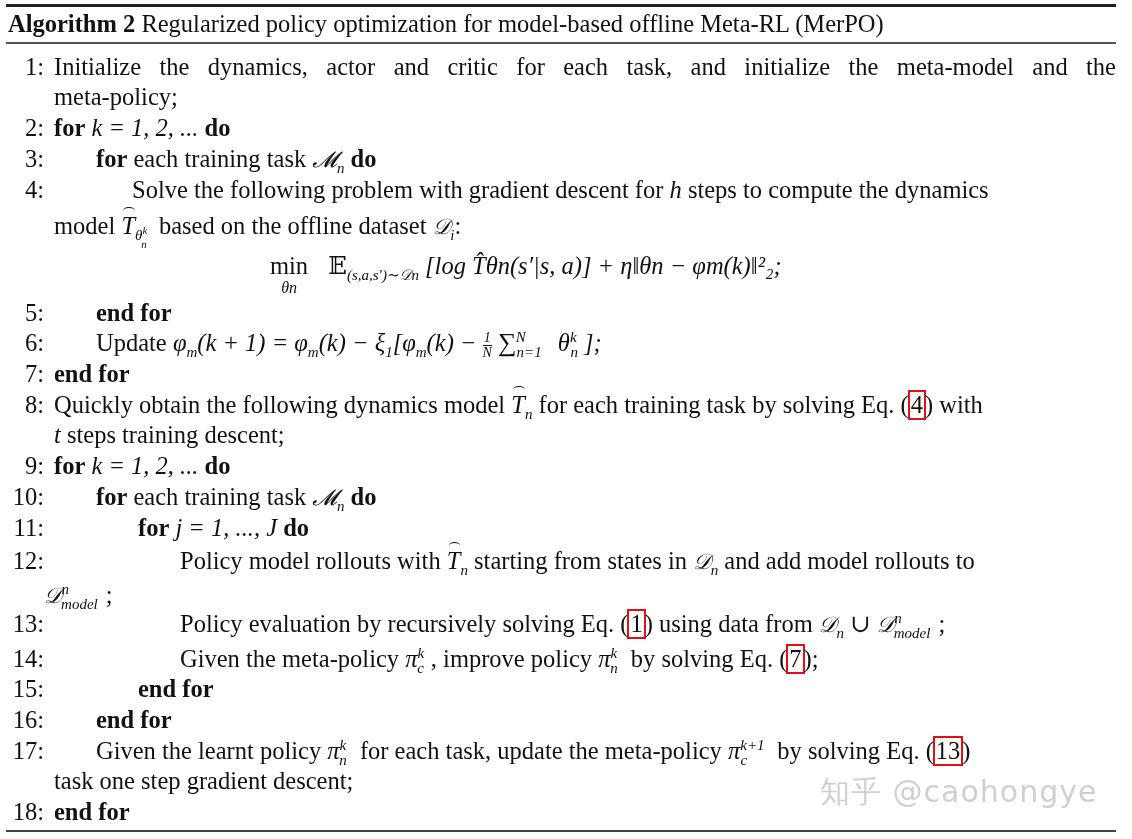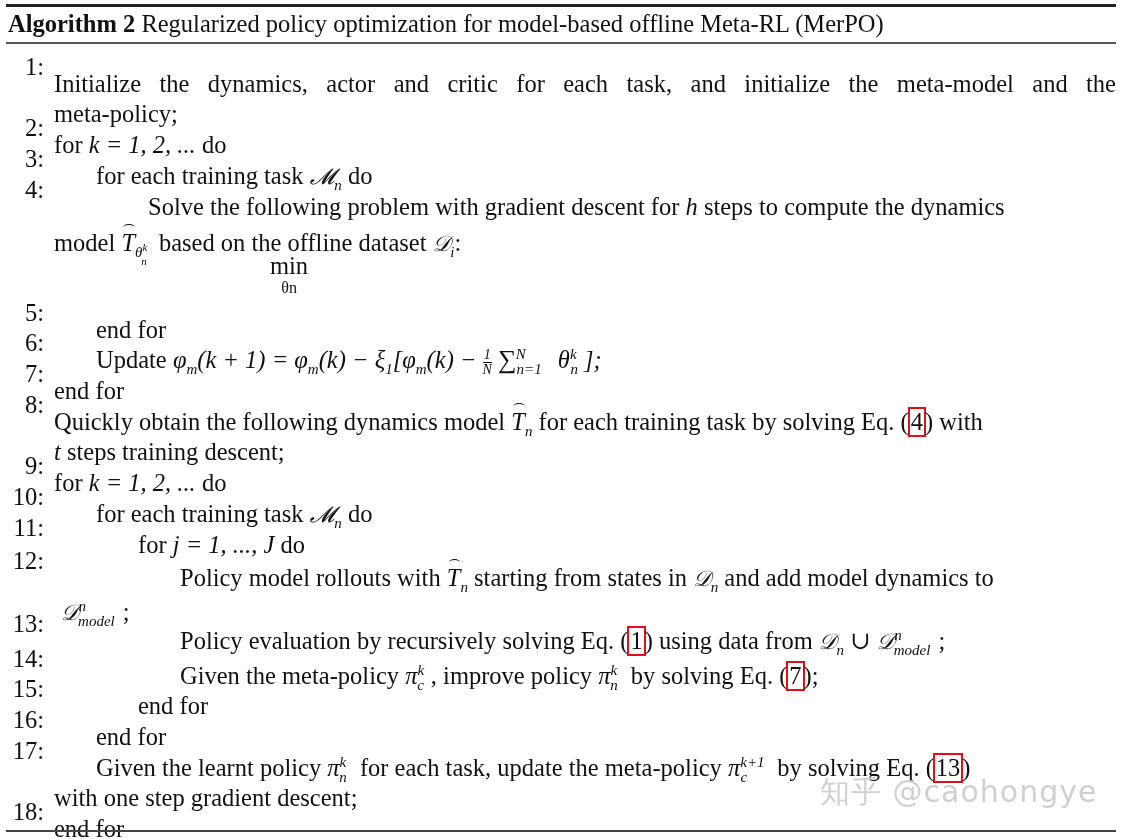--- a/index.html
+++ b/index.html
@@ -17,40 +17,40 @@
       position: absolute; left: 8px; top: 8px; font-size: 24.5px; line-height: 32px;
       white-space: nowrap;
     }
     .caption .label { font-weight: bold; }
 
     .line {
       position: absolute; left: 0; width: 1120px; font-size: 24.5px; line-height: 30px;
       white-space: nowrap;
     }
     .num { position: absolute; display: inline-block; width: 44px; text-align: right; left: 0; }
-    .body { position: absolute; margin-top: 17px; }
-    .kw { font-weight: normal; }
+    .body { position: absolute; }
+    .kw { font-weight: bold; }
     .m { font-style: italic; font-family: "Liberation Serif", "DejaVu Serif", serif; }
     .cal { font-style: italic; font-family: "DejaVu Serif", serif; font-size: 22px; }
     sub, sup { font-size: 15px; line-height: 0; }
     .hat { position: relative; display: inline-block; font-style: italic; }
     .hat::before {
       content: ""; position: absolute; left: 2px; right: 0; top: -4px; height: 6px;
       border-top: 1.5px solid #111; border-radius: 50% 50% 0 0;
     }
     .ref {
       display: inline-block; border: 2px solid #e0101a; padding: 0 1px; line-height: 26px;
       margin: 0 -1px;
     }
     .eq {
       position: absolute; left: 270px; top: 252px; font-size: 24.5px; white-space: nowrap;
     }
     .minblock { display: inline-block; text-align: center; vertical-align: top; margin-right: 14px; }
     .minblock .min { display: block; line-height: 28px; }
-    .minblock .under { display: block; font-size: 16px; line-height: 16px; }
+    .minblock .under { display: block; font-size: 16px; font-style: italic; line-height: 16px; }
     .frac { display: inline-block; vertical-align: middle; text-align: center; font-size: 14px; line-height: 14px; }
     .frac span { display: block; }
     .frac .n { border-bottom: 1px solid #111; }
     .sum { font-size: 26px; }
     .watermark {
       position: absolute; left: 820px; top: 772px; font-size: 30px; color: #d0d0d0;
       font-family: "DejaVu Sans", sans-serif; white-space: nowrap; letter-spacing: 1px;
     }
   </style>
 </head>
@@ -85,38 +85,42 @@
   <span class="body" style="left:96px">
     <span class="kw">for</span>
     <span>each training task</span>
     <span class="cal">𝓜</span><sub class="m">n</sub>
     <span class="kw">do</span>
   </span>
 </div>
 
 <div class="line" style="top:175px">
   <span class="num">4:</span>
-  <span class="body" style="left:148px">
+  <span class="body" style="left:132px">
     <span>Solve the following problem with gradient descent for</span>
     <span class="m">h</span>
     <span>steps to compute the dynamics</span>
   </span>
 </div>
 <div class="line" style="top:211px">
   <span class="body" style="left:54px">
     <span>model</span>
     <span class="hat">T</span><sub class="m">θ<sup style="font-size:11px">k</sup><span style="font-size:11px; position:relative; left:-6px; top:8px">n</span></sub>
     <span>based on the offline dataset</span>
     <span class="cal">𝒟</span><sub class="m">i</sub><span>:</span>
   </span>
 </div>
 <div class="eq">
   <span class="minblock">
     <span class="min">min</span>
     <span class="under">θn</span>
+  </span>
+  <span style="vertical-align:top; line-height:28px">
+    <span>𝔼</span><sub class="m">(s,a,s′)∼𝒟n</sub>
+    <span class="m">[log T̂θn(s′|s, a)] + η‖θn − φm(k)‖²₂;</span>
   </span>
 </div>
 
 <div class="line" style="top:298px">
   <span class="num">5:</span>
   <span class="body kw" style="left:96px">end for</span>
 </div>
 
 <div class="line" style="top:328px">
   <span class="num">6:</span>
@@ -174,25 +178,25 @@
   </span>
 </div>
 
 <div class="line" style="top:546px">
   <span class="num">12:</span>
   <span class="body" style="left:180px">
     <span>Policy model rollouts with</span>
     <span class="hat">T</span><sub class="m">n</sub>
     <span>starting from states in</span>
     <span class="cal">𝒟</span><sub class="m">n</sub>
-    <span>and add model dynamics to</span>
+    <span>and add model rollouts to</span>
   </span>
 </div>
 <div class="line" style="top:580px">
-  <span class="body" style="left:61px">
+  <span class="body" style="left:44px">
     <span class="cal">𝒟</span><sup class="m">n</sup><sub class="m" style="position:relative; left:-8px">model</sub><span>;</span>
   </span>
 </div>
 
 <div class="line" style="top:609px">
   <span class="num">13:</span>
   <span class="body" style="left:180px">
     <span>Policy evaluation by recursively solving Eq. (</span><a class="ref">1</a><span>) using data from</span>
     <span class="cal">𝒟</span><sub class="m">n</sub>
     <span>∪</span>
@@ -224,21 +228,21 @@
   <span class="num">17:</span>
   <span class="body" style="left:96px">
     <span>Given the learnt policy</span>
     <span class="m">π<sup>k</sup><sub style="position:relative; left:-7px">n</sub></span>
     <span>for each task, update the meta-policy</span>
     <span class="m">π<sup>k+1</sup><sub style="position:relative; left:-24px">c</sub></span>
     <span>by solving Eq. (</span><a class="ref">13</a><span>)</span>
   </span>
 </div>
 <div class="line" style="top:766px">
-  <span class="body" style="left:54px">with one step gradient descent;</span>
+  <span class="body" style="left:54px">task one step gradient descent;</span>
 </div>
 
 <div class="line" style="top:797px">
   <span class="num">18:</span>
   <span class="body kw" style="left:54px">end for</span>
 </div>
 
 <div class="rule bot"></div>
 
 <div class="watermark">知乎 @caohongye</div>

